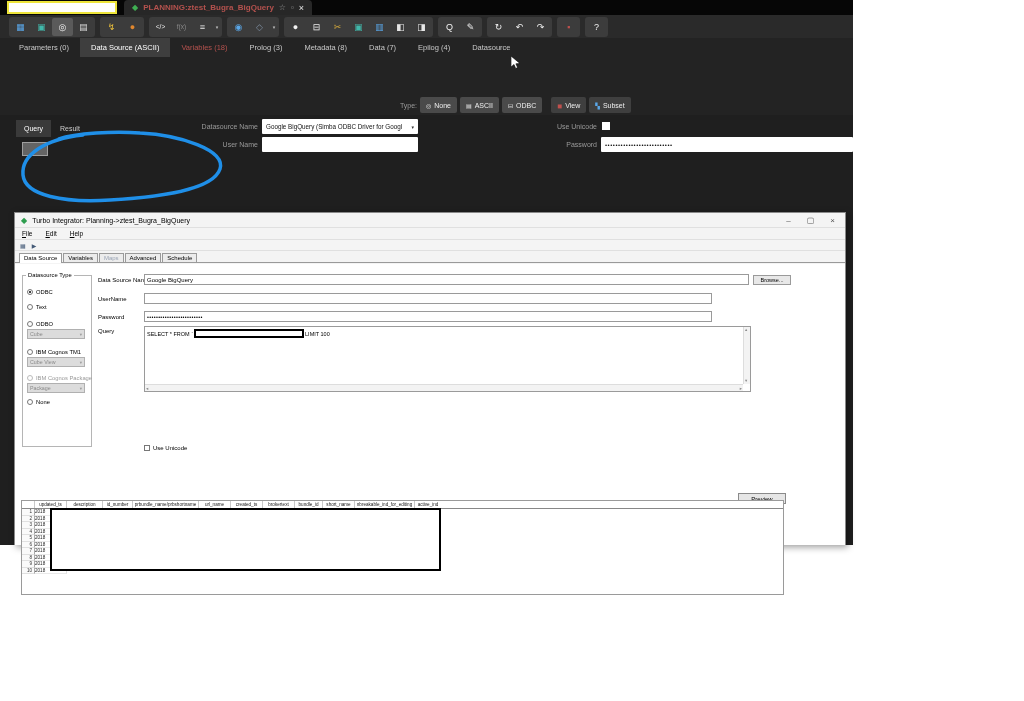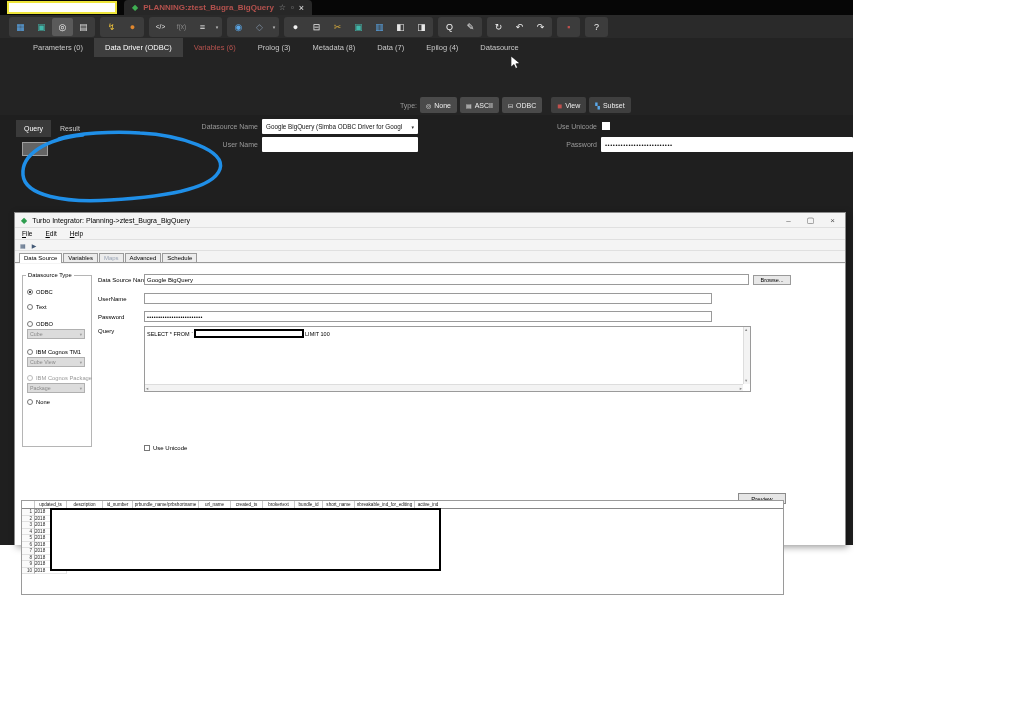--- a/index.html
+++ b/index.html
@@ -19,21 +19,21 @@
   
   #toolbar{position:absolute;left:0;top:15px;width:853px;height:23px;background:#2a2a2a;display:flex;align-items:center;gap:5px;padding-left:9px;}
   .tgroup{background:#3c3c3c;border-radius:3px;height:20px;display:flex;align-items:center;padding:0 1px;}
   .tbtn{width:21px;height:18px;display:flex;align-items:center;justify-content:center;font-size:9px;border-radius:2px;}
   .tbtn.active{background:#5a5a5a;}
   .tbtn.txt{font-size:6.5px;}
   .tcaret{font-size:5px;color:#bbb;width:8px;text-align:center;}
 
   
   #tabzone{position:absolute;left:0;top:38px;width:853px;height:77px;background:#232323;}
-  #apptabs{display:flex;height:19px;padding-left:22px;}
+  #apptabs{display:flex;height:19px;padding-left:8px;}
   .atab{padding:0 11px;line-height:19px;font-size:7.5px;color:#c9c9c9;white-space:nowrap;}
   .atab.active{background:#3e3e3e;color:#fff;}
   .atab.alert{color:#b5524e;}
 
   .flabel{position:absolute;font-size:7px;color:#9a9a9a;text-align:right;}
   .seg-row{position:absolute;left:420px;top:59px;display:flex;gap:3px;}
   .seg{height:16px;display:flex;align-items:center;gap:3px;padding:0 6px;background:#4a4a4a;border-radius:2px;font-size:7px;color:#eee;}
   .seg.dim{background:#3f3f3f;}
   .seg.gap{margin-left:6px;}
   .seg .sico{font-size:6px;}
@@ -166,22 +166,22 @@
         <span class="tbtn" style="color:#c0504d">▪</span>
       </div>
       <div class="tgroup">
         <span class="tbtn" style="color:#f2f2f2">?</span>
       </div>
     </div>
 
     <div id="tabzone">
       <div id="apptabs">
         <span class="atab">Parameters (0)</span>
-        <span class="atab active">Data Driver  (ODBC)</span>
-        <span class="atab alert">Variables (6)</span>
+        <span class="atab active">Data Source  (ASCII)</span>
+        <span class="atab alert">Variables (18)</span>
         <span class="atab">Prolog (3)</span>
         <span class="atab">Metadata (8)</span>
         <span class="atab">Data (7)</span>
         <span class="atab">Epilog (4)</span>
         <span class="atab">Datasource</span>
       </div>
 
       <div class="flabel" style="left:330px;top:64px;width:87px;">Type:</div>
       <div class="seg-row">
         <span class="seg">

